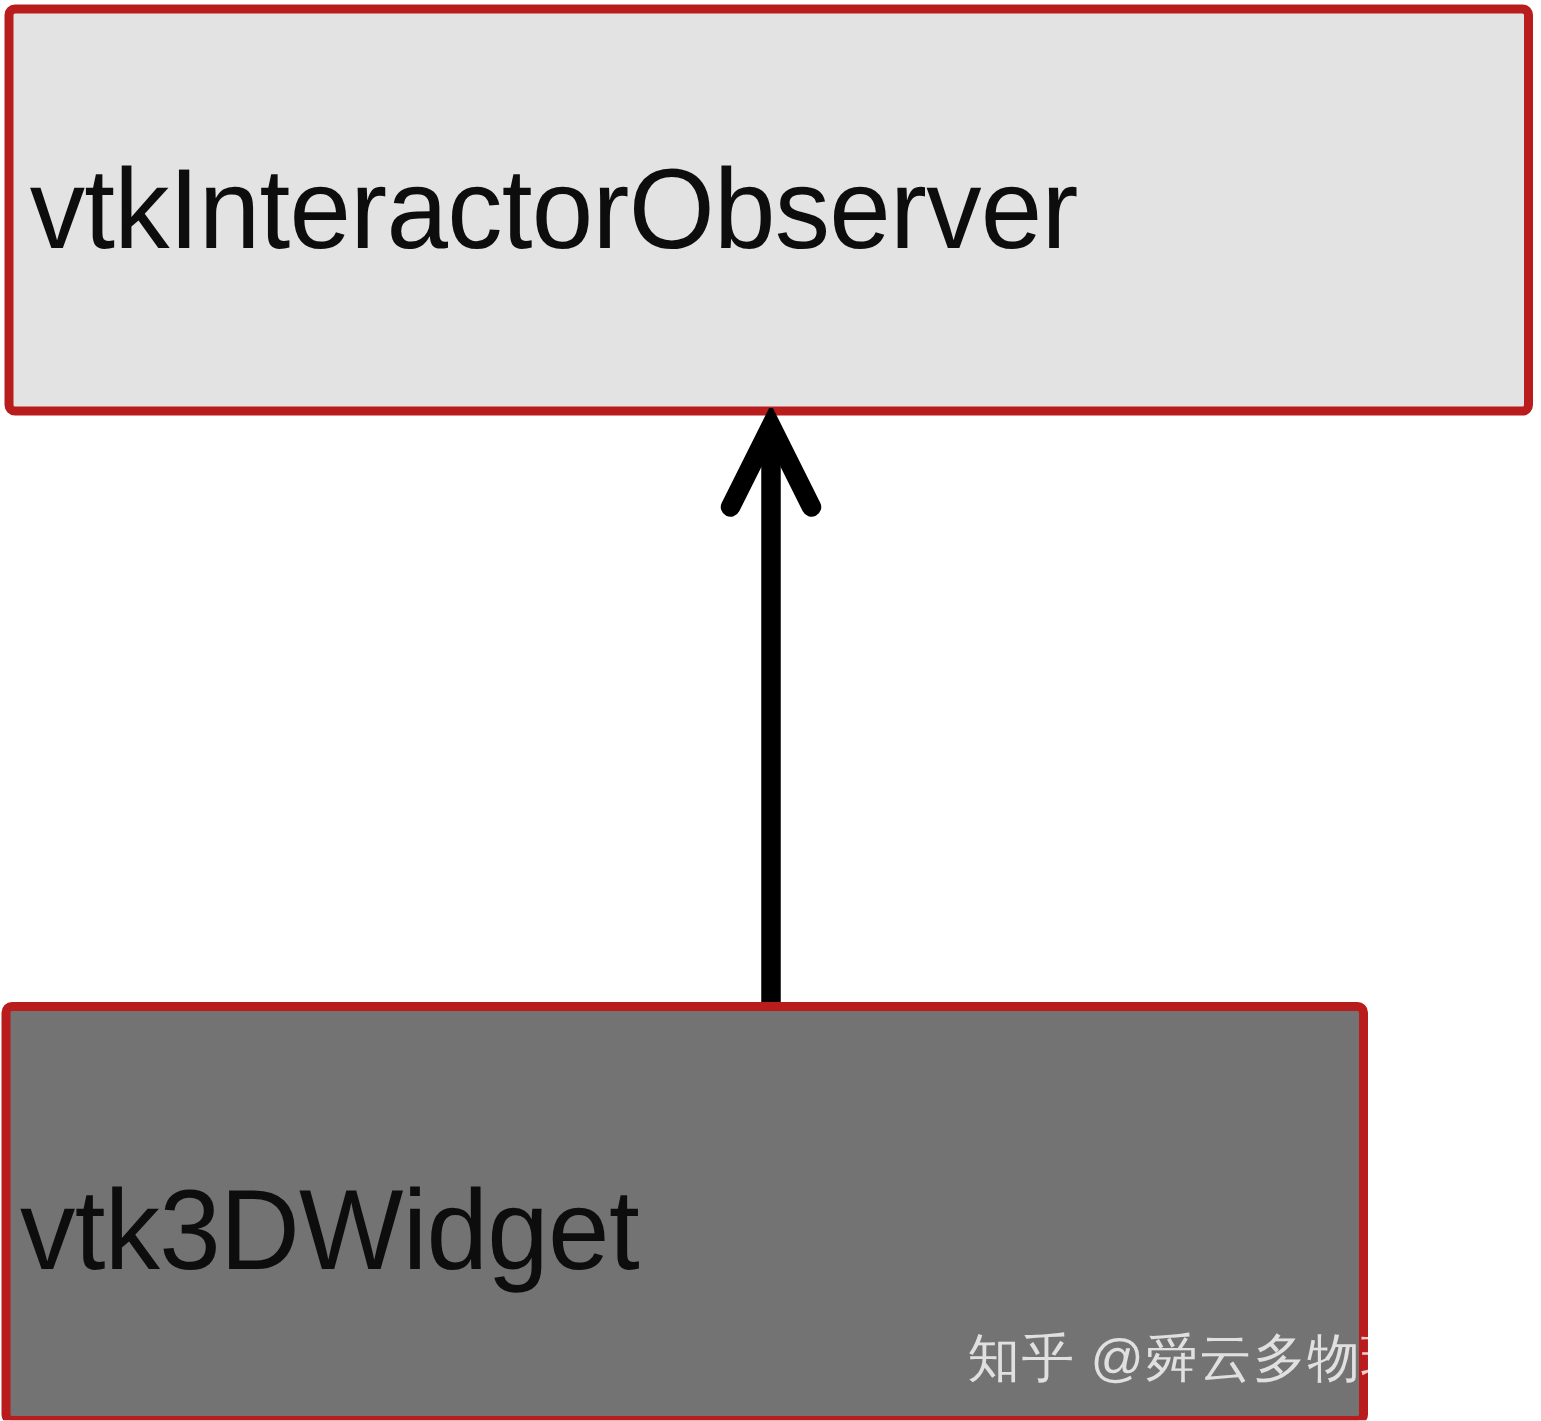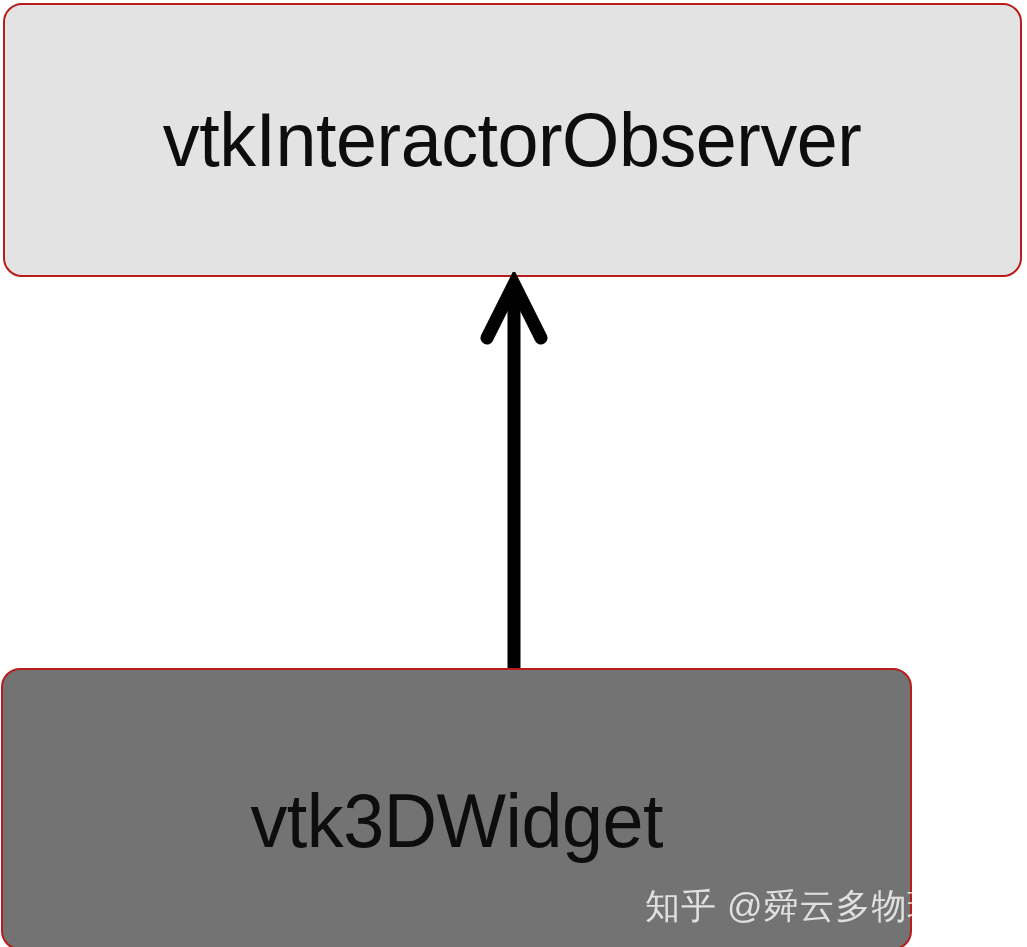--- a/index.html
+++ b/index.html
@@ -16,25 +16,25 @@
     width: 1027px;
     height: 947px;
     background: #ffffff;
     overflow: hidden;
   }
 
   
   .class-box {
     position: absolute;
     box-sizing: border-box;
-    border: 2px solid #b91c1c;
-    border-radius: 19px;
+    border: 6px solid #b91c1c;
+    border-radius: 7px;
     display: flex;
     align-items: center;
-    justify-content: center;
+    justify-content: flex-start;
   }
 
   #box-superclass {
     left: 3px;
     top: 3px;
     width: 1019px;
     height: 274px;
     background: #e3e3e3;
   }
 

